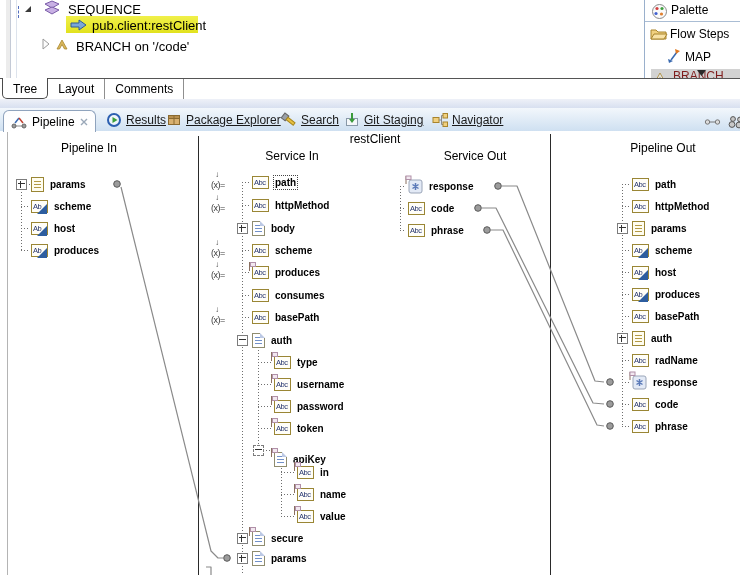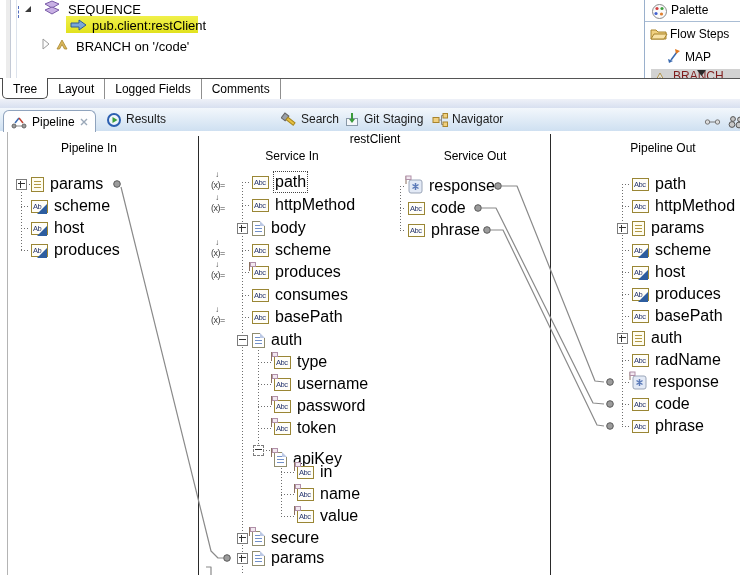--- a/index.html
+++ b/index.html
@@ -25,30 +25,30 @@
   
   .tabbar1{position:absolute;left:0;top:78px;width:740px;height:21px;background:#fff;border-top:1px solid #555;display:flex;padding-left:2px;box-sizing:border-box;}
   .t1{padding:2px 10px 0;border-right:1px solid #8f8f8f;line-height:17px;}
   .t1.active{background:#fff;border:1px solid #4a4a4a;border-top:none;border-radius:0 0 5px 5px;margin-top:-1px;padding-top:3px;}
 
   .sash{position:absolute;left:0;top:99px;width:740px;height:9px;background:linear-gradient(#eef1f8,#d8e0f0);}
 
   
   .viewbar{position:absolute;left:0;top:108px;width:740px;height:23px;background:linear-gradient(#f2f7fc,#cfe0f1);border-bottom:1px solid #8fa3bd;box-sizing:content-box;padding-left:38px;}
   .vtab-active{position:absolute;left:3px;top:2px;height:21px;background:linear-gradient(#fdfdfe,#ffffff);border:1px solid #8fa3bd;border-bottom:none;border-radius:6px 6px 0 0;display:flex;align-items:center;padding:0 7px;gap:5px;z-index:2;}
-  .vtab{position:absolute;top:4px;display:flex;align-items:flex-start;gap:4px;white-space:nowrap;color:#1a1a1a;}
+  .vtab{position:absolute;top:4px;display:flex;align-items:center;gap:4px;white-space:nowrap;color:#1a1a1a;text-decoration:underline;}
   .vtools{position:absolute;right:6px;top:6px;display:flex;align-items:center;gap:7px;}
 
   
   .content{position:absolute;left:0;top:131px;width:740px;height:444px;background:#fff;overflow:hidden;}
   .overlay{position:absolute;left:0;top:0;}
   .colhdr{position:absolute;width:100px;text-align:center;white-space:nowrap;}
   .svcttl{position:absolute;left:300px;top:1px;width:150px;text-align:center;}
   .pit{position:absolute;height:16px;display:flex;align-items:center;gap:6px;white-space:nowrap;}
-  .lbl{font-size:16px;}
+  .lbl{font-size:10px;font-weight:bold;}
   .lbl.focus{outline:1px dotted #444;outline-offset:1px;}
 
   
   .ic{position:relative;display:inline-block;flex:none;}
   .ic-str,.ic-strT{width:15px;height:11px;border:1px solid #9a8635;background:#fffef8;}
   .ic-str::before,.ic-strT::before{position:absolute;left:1px;top:1px;font-size:7.5px;line-height:9px;letter-spacing:-0.4px;color:#26356e;}
   .ic-str::before{content:"Abc";}
   .ic-strT::before{content:"Ab";}
   .ic-strT::after{content:"";position:absolute;right:0;bottom:-2px;width:0;height:0;border-left:10px solid transparent;border-bottom:10px solid #2d5d9f;}
   .ic-doc{width:11px;height:13px;border:1px solid #9a8635;background:#fffdf0;}
@@ -131,21 +131,20 @@
         <svg class="abs" style="left:46px;top:1px" width="9" height="7">
             <polygon points="0,0 9,0 4.5,6" fill="#2a2a2a"></polygon>
           </svg>
       </div>
     </div>
   </div>
 
   <div class="tabbar1">
     <div class="t1 active">Tree</div>
     <div class="t1">Layout</div>
-    <div class="t1">Logged Fields</div>
     <div class="t1">Comments</div>
   </div>
 
   <div class="sash"></div>
 
   <div class="viewbar">
     <div class="vtab-active">
       <svg width="16" height="14">
         <line x1="3" y1="11" x2="13" y2="11" stroke="#8a8a8a"></line>
         <circle cx="3" cy="11" r="2" fill="#9a9a9a" stroke="#666"></circle>
@@ -157,20 +156,28 @@
       <svg width="8" height="8">
           <path d="M1 1 L7 7 M7 1 L1 7" stroke="#9aa8b8" stroke-width="1.4"></path>
         </svg>
     </div>
     <div class="vtab" style="left:106px">
       <svg width="16" height="16">
         <circle cx="8" cy="8" r="6" fill="#eef4fb" stroke="#2b5fb0" stroke-width="2"></circle>
         <polygon points="6.5,5 11.5,8 6.5,11" fill="#3aa03a"></polygon>
       </svg>
       <span>Results</span>
+    </div>
+    <div class="vtab" style="left:166px">
+      <svg width="16" height="16">
+        <rect x="2.5" y="3.5" width="11" height="3" fill="#b89050" stroke="#8a6a30"></rect>
+        <rect x="2.5" y="6.5" width="11" height="6" fill="#d8b070" stroke="#8a6a30"></rect>
+        <line x1="8" y1="3.5" x2="8" y2="12.5" stroke="#8a6a30"></line>
+      </svg>
+      <span>Package Explorer</span>
     </div>
     <div class="vtab" style="left:281px">
       <svg width="16" height="16">
         <g transform="rotate(38 8 8)">
           <rect x="0.5" y="5" width="5" height="6" fill="#9aa0a8" stroke="#666"></rect>
           <rect x="5.5" y="6.5" width="9" height="3" fill="#e8c040" stroke="#a88820"></rect>
         </g>
       </svg>
       <span>Search</span>
     </div>

